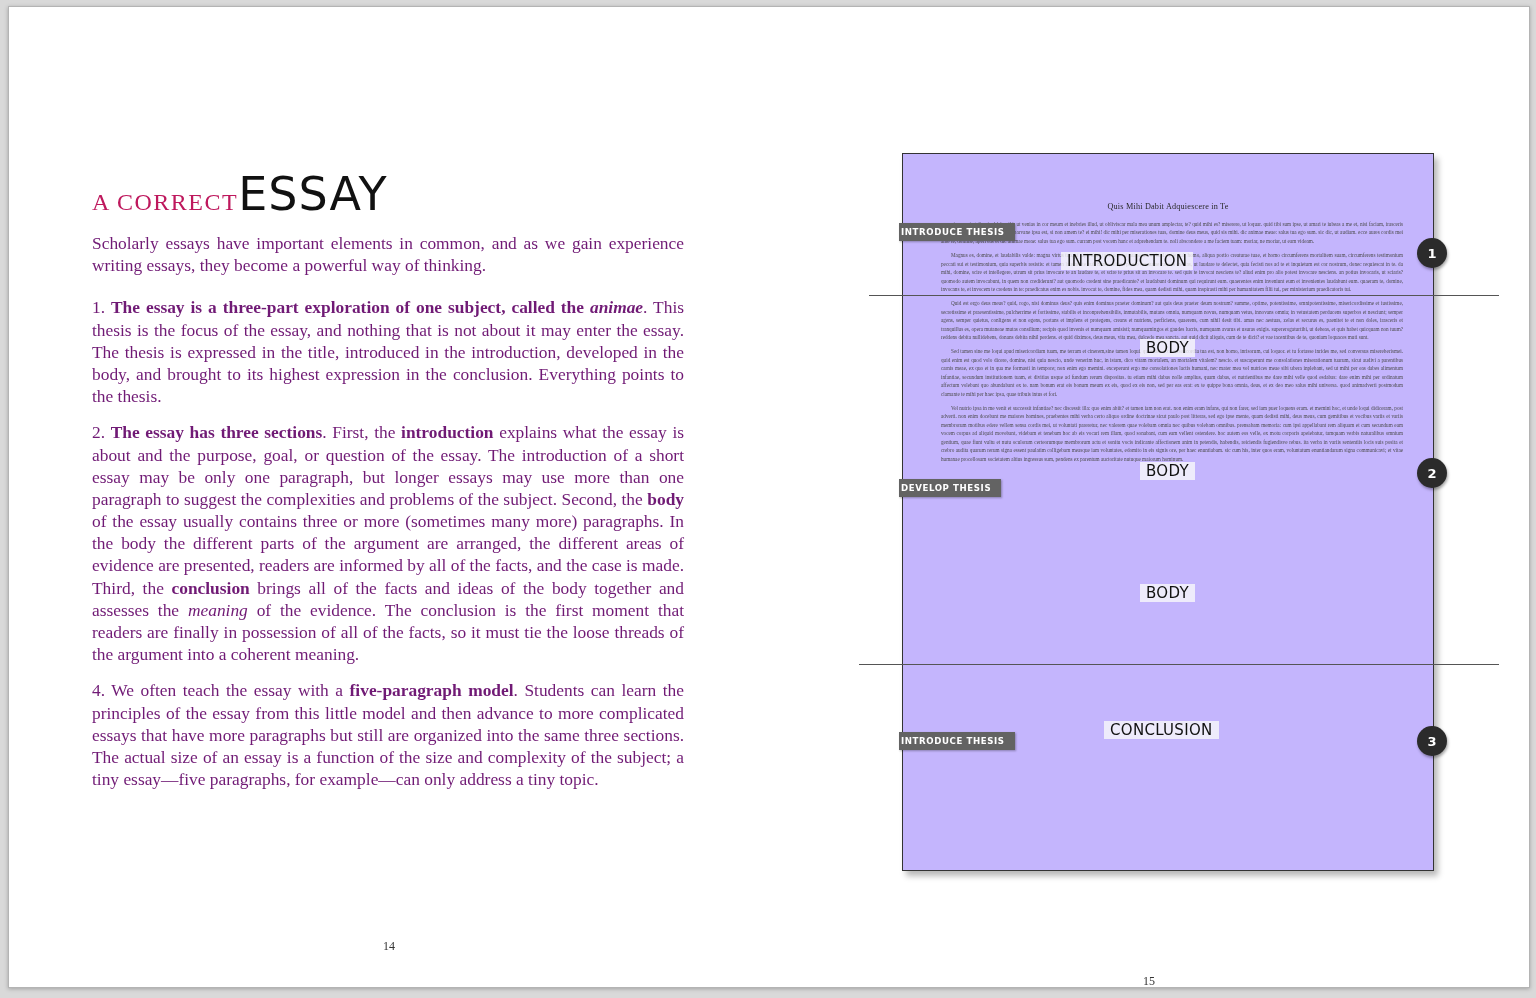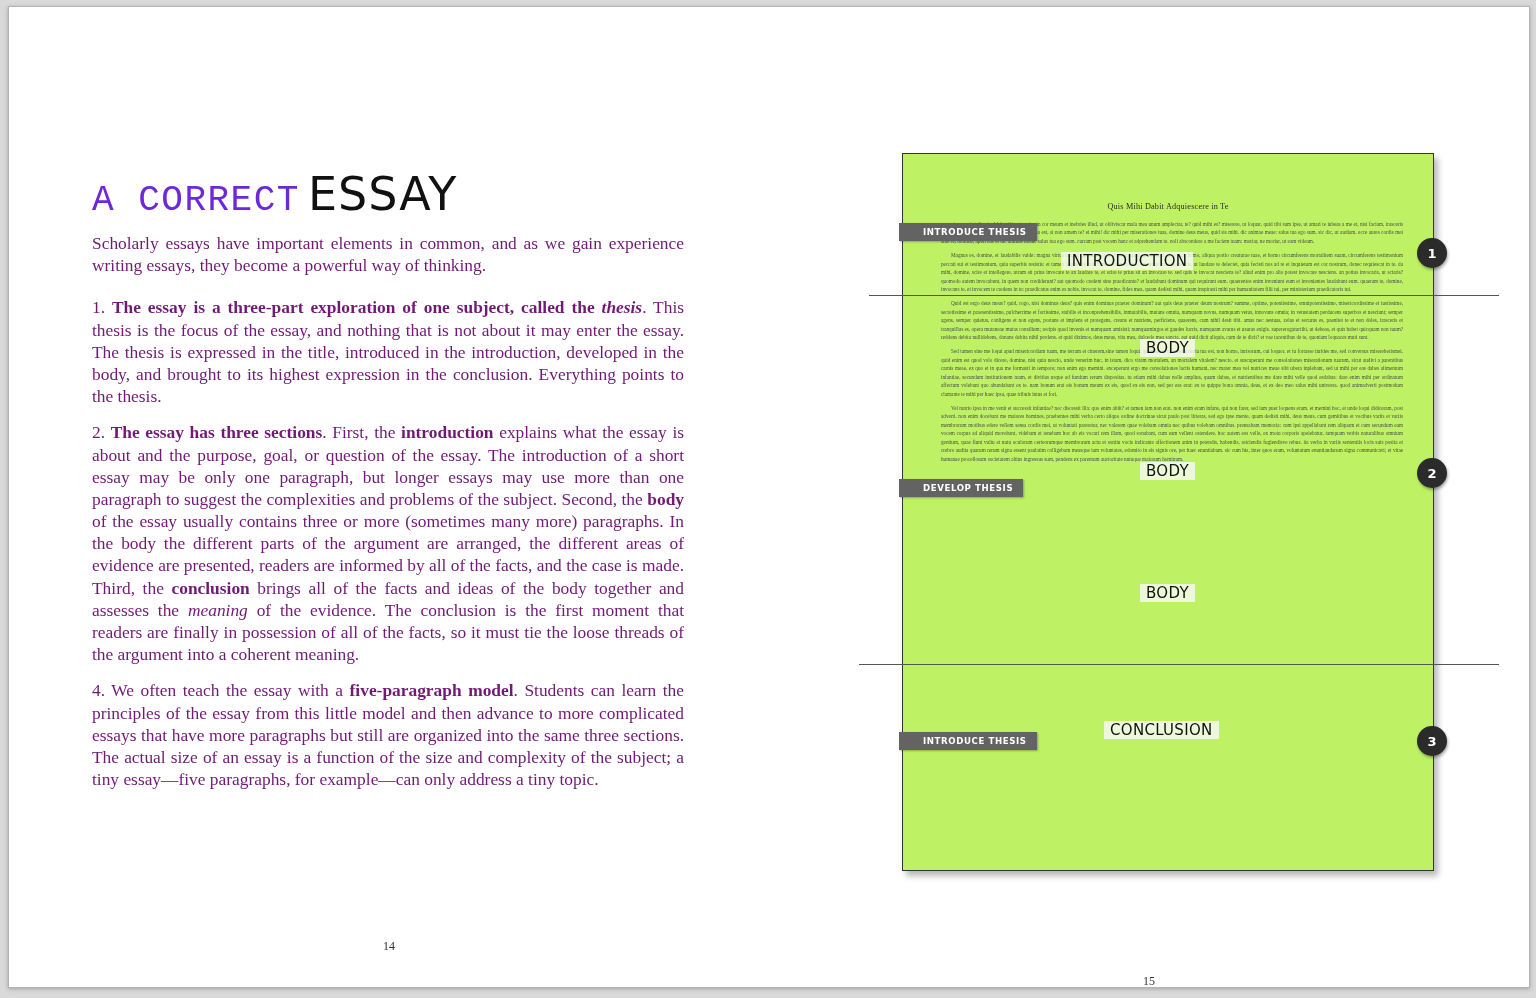--- a/index.html
+++ b/index.html
@@ -33,34 +33,33 @@
   }
   .essay-title {
     position: absolute;
     left: 83px;
     top: 160px;
     width: 600px;
     height: 52px;
     white-space: nowrap;
   }
   .title-small {
-    font-family: Liberation Mono, monospace;
-    font-size: 36px;
+    font-family: Liberation Serif, serif;
+    font-size: 24px;
     letter-spacing: 1.5px;
     font-variant: small-caps;
-    color: #6d28d9;
+    color: #be185d;
     vertical-align: baseline;
   }
   .title-big {
     font-family: "DejaVu Sans", sans-serif;
     font-size: 46px;
     letter-spacing: 1px;
     color: #111;
     vertical-align: baseline;
-    margin-left: 8px;
   }
   .body-text {
     position: absolute;
     left: 83px;
     top: 225px;
     width: 592px;
     font-size: 17.4px;
     line-height: 1.275;
     color: #701a75;
     text-align: justify;
@@ -99,21 +98,21 @@
     position: absolute;
     left: 760px; top: 0;
     width: 760px; height: 980px;
   }
   .mini-page {
     position: absolute;
     left: 133px;
     top: 140px;
     width: 530px;
     height: 716px;
-    background: #bef264;
+    background: #c4b5fd;
     border: 1px solid #333;
     box-shadow: 4px 5px 6px rgba(0,0,0,0.28);
     overflow: hidden;
   }
   .mini-title {
     position: absolute;
     left: 0; right: 0;
     top: 48px;
     text-align: center;
     font-size: 8.2px;
@@ -158,21 +157,21 @@
 
   
   .tab {
     position: absolute;
     background: #636363;
     color: #ffffff;
     font-family: "DejaVu Sans", sans-serif;
     font-size: 8.6px;
     letter-spacing: 0.6px;
     font-weight: bold;
-    padding: 4px 10px 4px 24px;
+    padding: 4px 10px 4px 2px;
     white-space: nowrap;
     box-shadow: 1px 1px 2px rgba(0,0,0,0.3);
   }
 
   
   .badge {
     position: absolute;
     width: 30px; height: 30px;
     border-radius: 50%;
     background: #2b2b2b;
@@ -192,21 +191,21 @@
 <div class="spread">
 
   <div class="page-left">
 
     <div class="essay-title">
       <span class="title-small">A CORRECT</span><span class="title-big">ESSAY</span>
     </div>
 
     <div class="body-text">
       <p class="lead">Scholarly essays have important elements in common, and as we gain experience writing essays, they become a powerful way of thinking.</p>
-      <p>1. <b>The essay is a three-part exploration of one subject, called the <i>thesis</i></b>.  This thesis is the focus of the essay, and nothing that is not about it may enter the essay. The thesis is expressed in the title, introduced in the introduction, developed in the body, and brought to its highest expression in the conclusion.  Everything points to the thesis.</p>
+      <p>1. <b>The essay is a three-part exploration of one subject, called the <i>animae</i></b>.  This thesis is the focus of the essay, and nothing that is not about it may enter the essay. The thesis is expressed in the title, introduced in the introduction, developed in the body, and brought to its highest expression in the conclusion.  Everything points to the thesis.</p>
       <p>2. <b>The essay has three sections</b>.  First, the <b>introduction</b> explains what the essay is about and the purpose, goal, or question of the essay.  The introduction of a short essay may be only one paragraph, but longer essays may use more than one paragraph to suggest the complexities and problems of the subject.  Second, the <b>body</b> of the essay usually contains three or more (sometimes many more) paragraphs.  In the body the different parts of the argument are arranged, the different areas of evidence are presented, readers are informed by all of the facts, and the case is made.  Third, the <b>conclusion</b> brings all of the facts and ideas of the body together and assesses the <i>meaning</i> of the evidence.  The conclusion is the first moment that readers are finally in possession of all of the facts, so it must tie the loose threads of the argument into a coherent meaning.</p>
       <p>4. We often teach the essay with a <b>five-paragraph model</b>.  Students can learn the principles of the essay from this little model and then advance to more complicated essays that have more paragraphs but still are organized into the same three sections. The actual size of an essay is a function of the size and complexity of the subject; a tiny essay—five paragraphs, for example—can only address a tiny topic.</p>
     </div>
   </div>
 
   <div class="folio folio-left">14</div>
 
   <div class="page-right"></div>
 
   <div class="mini-page" style="left:893px; top:146px;">

